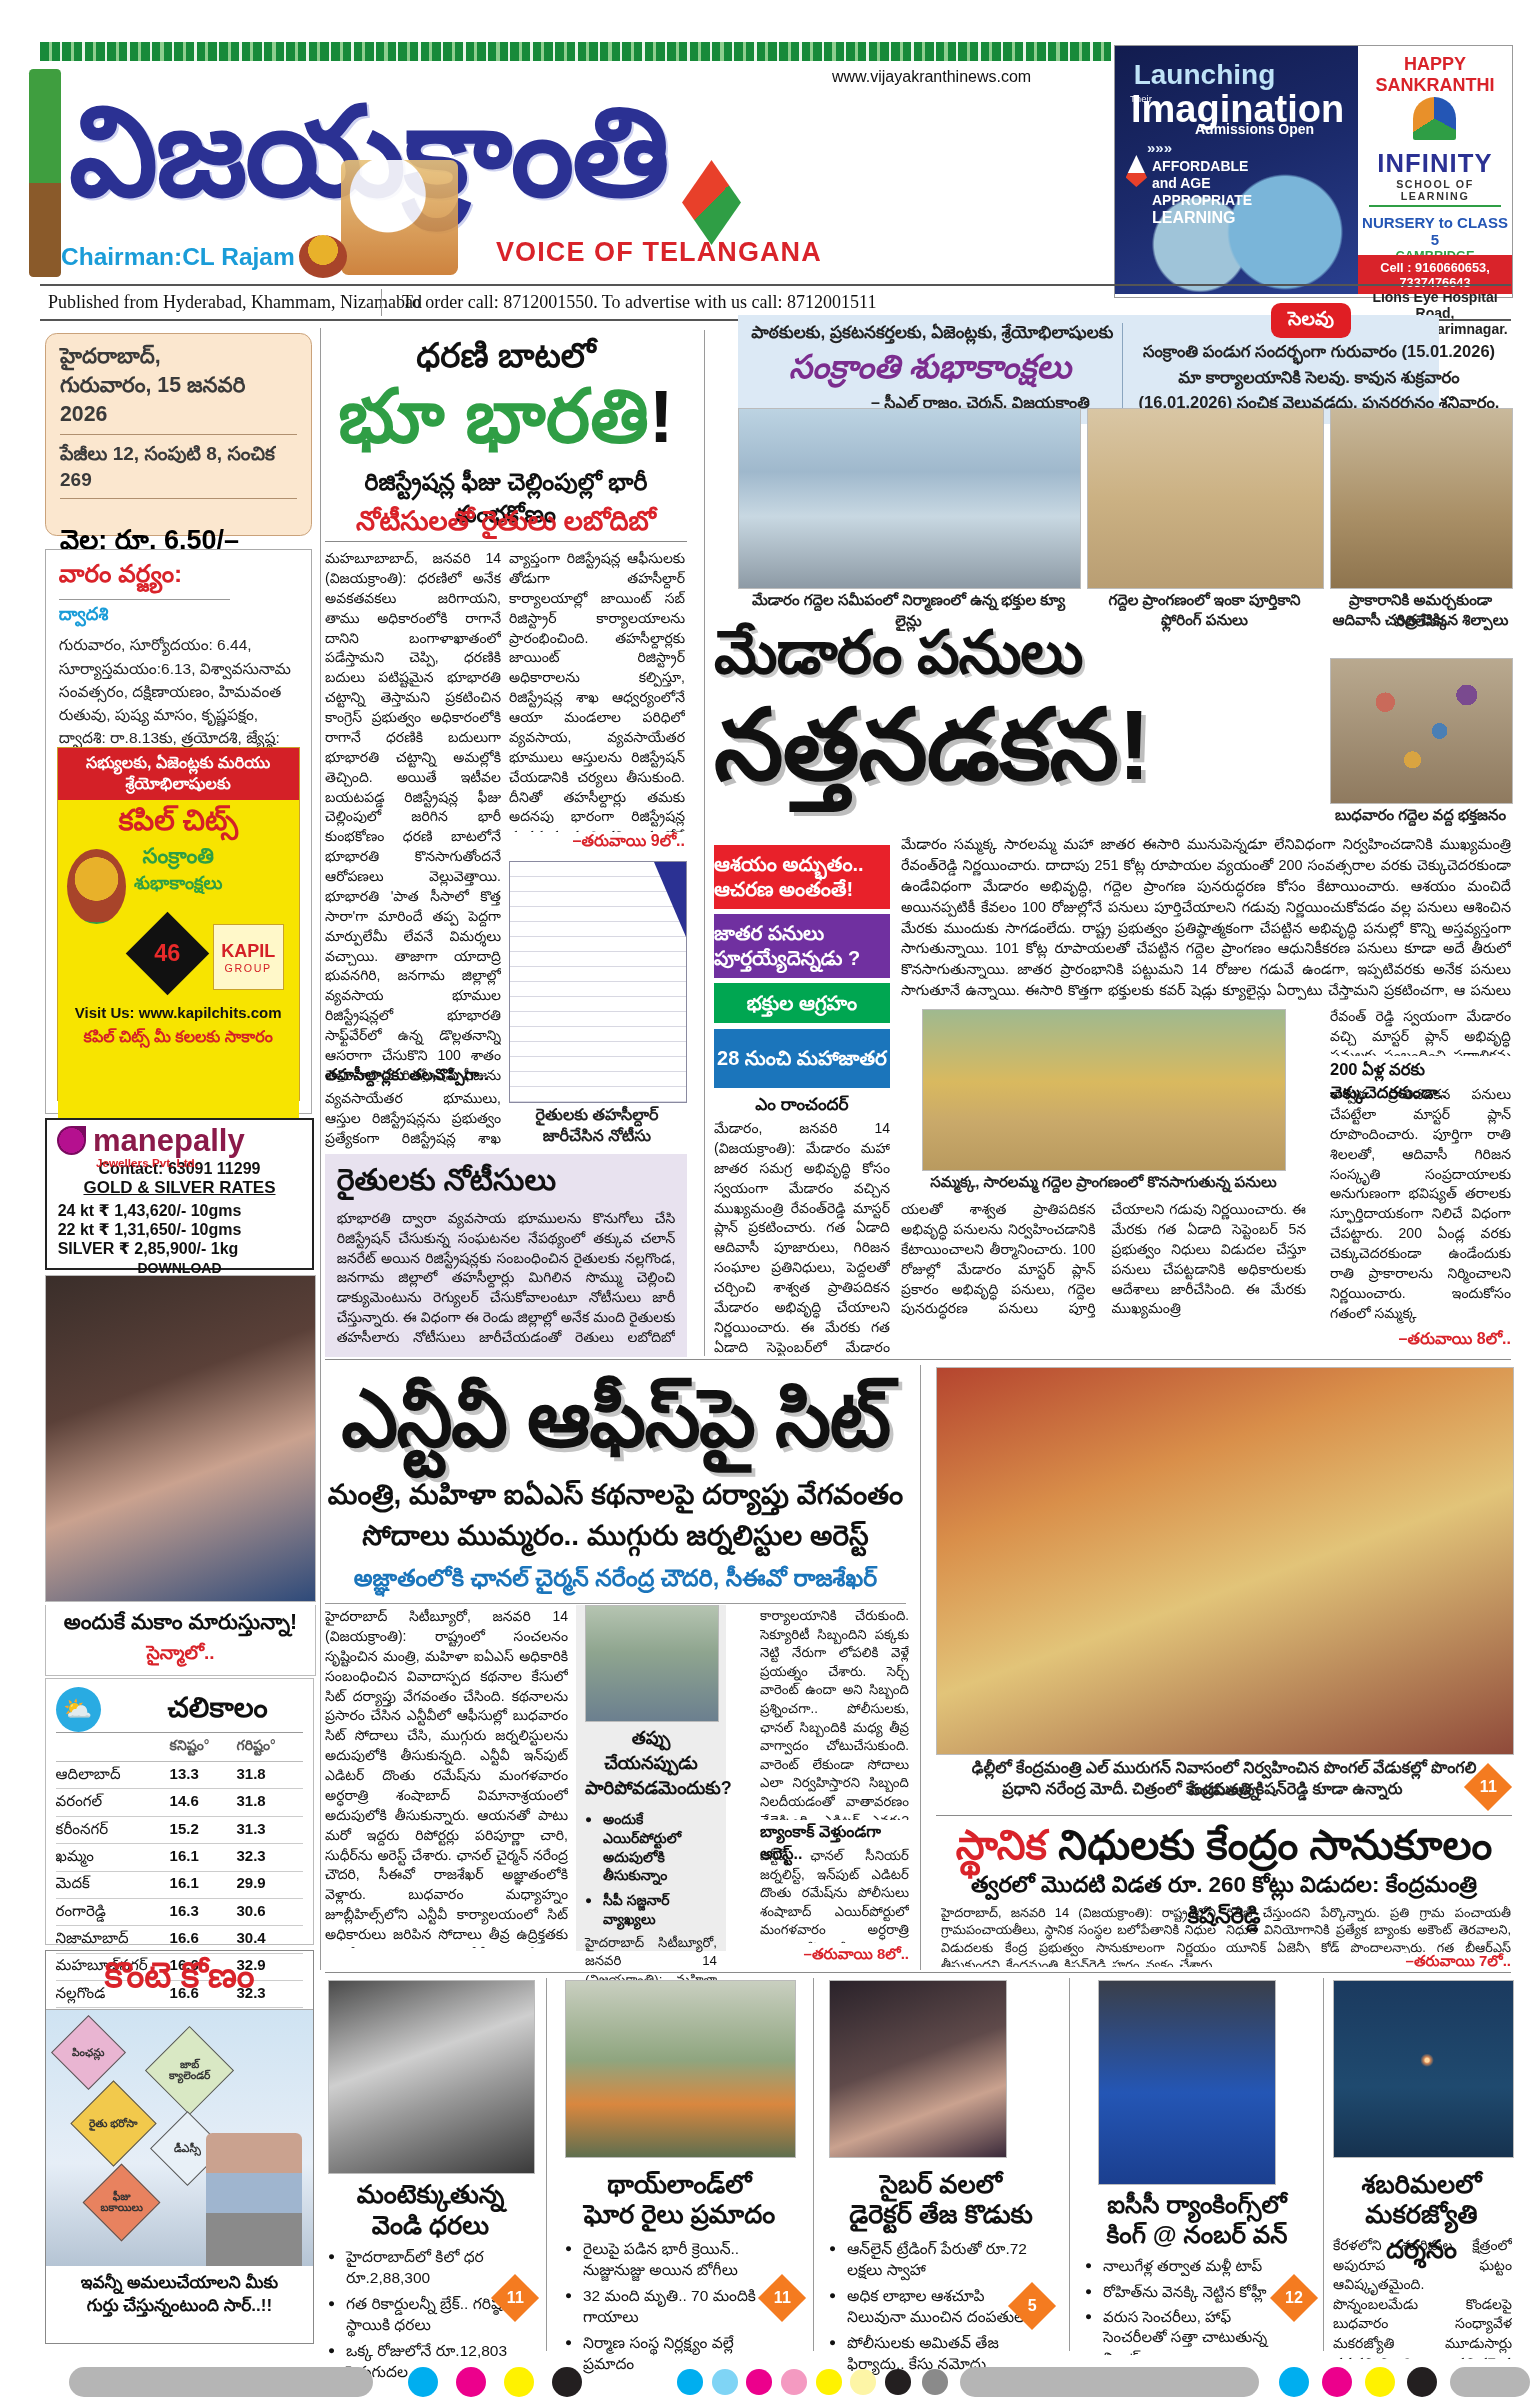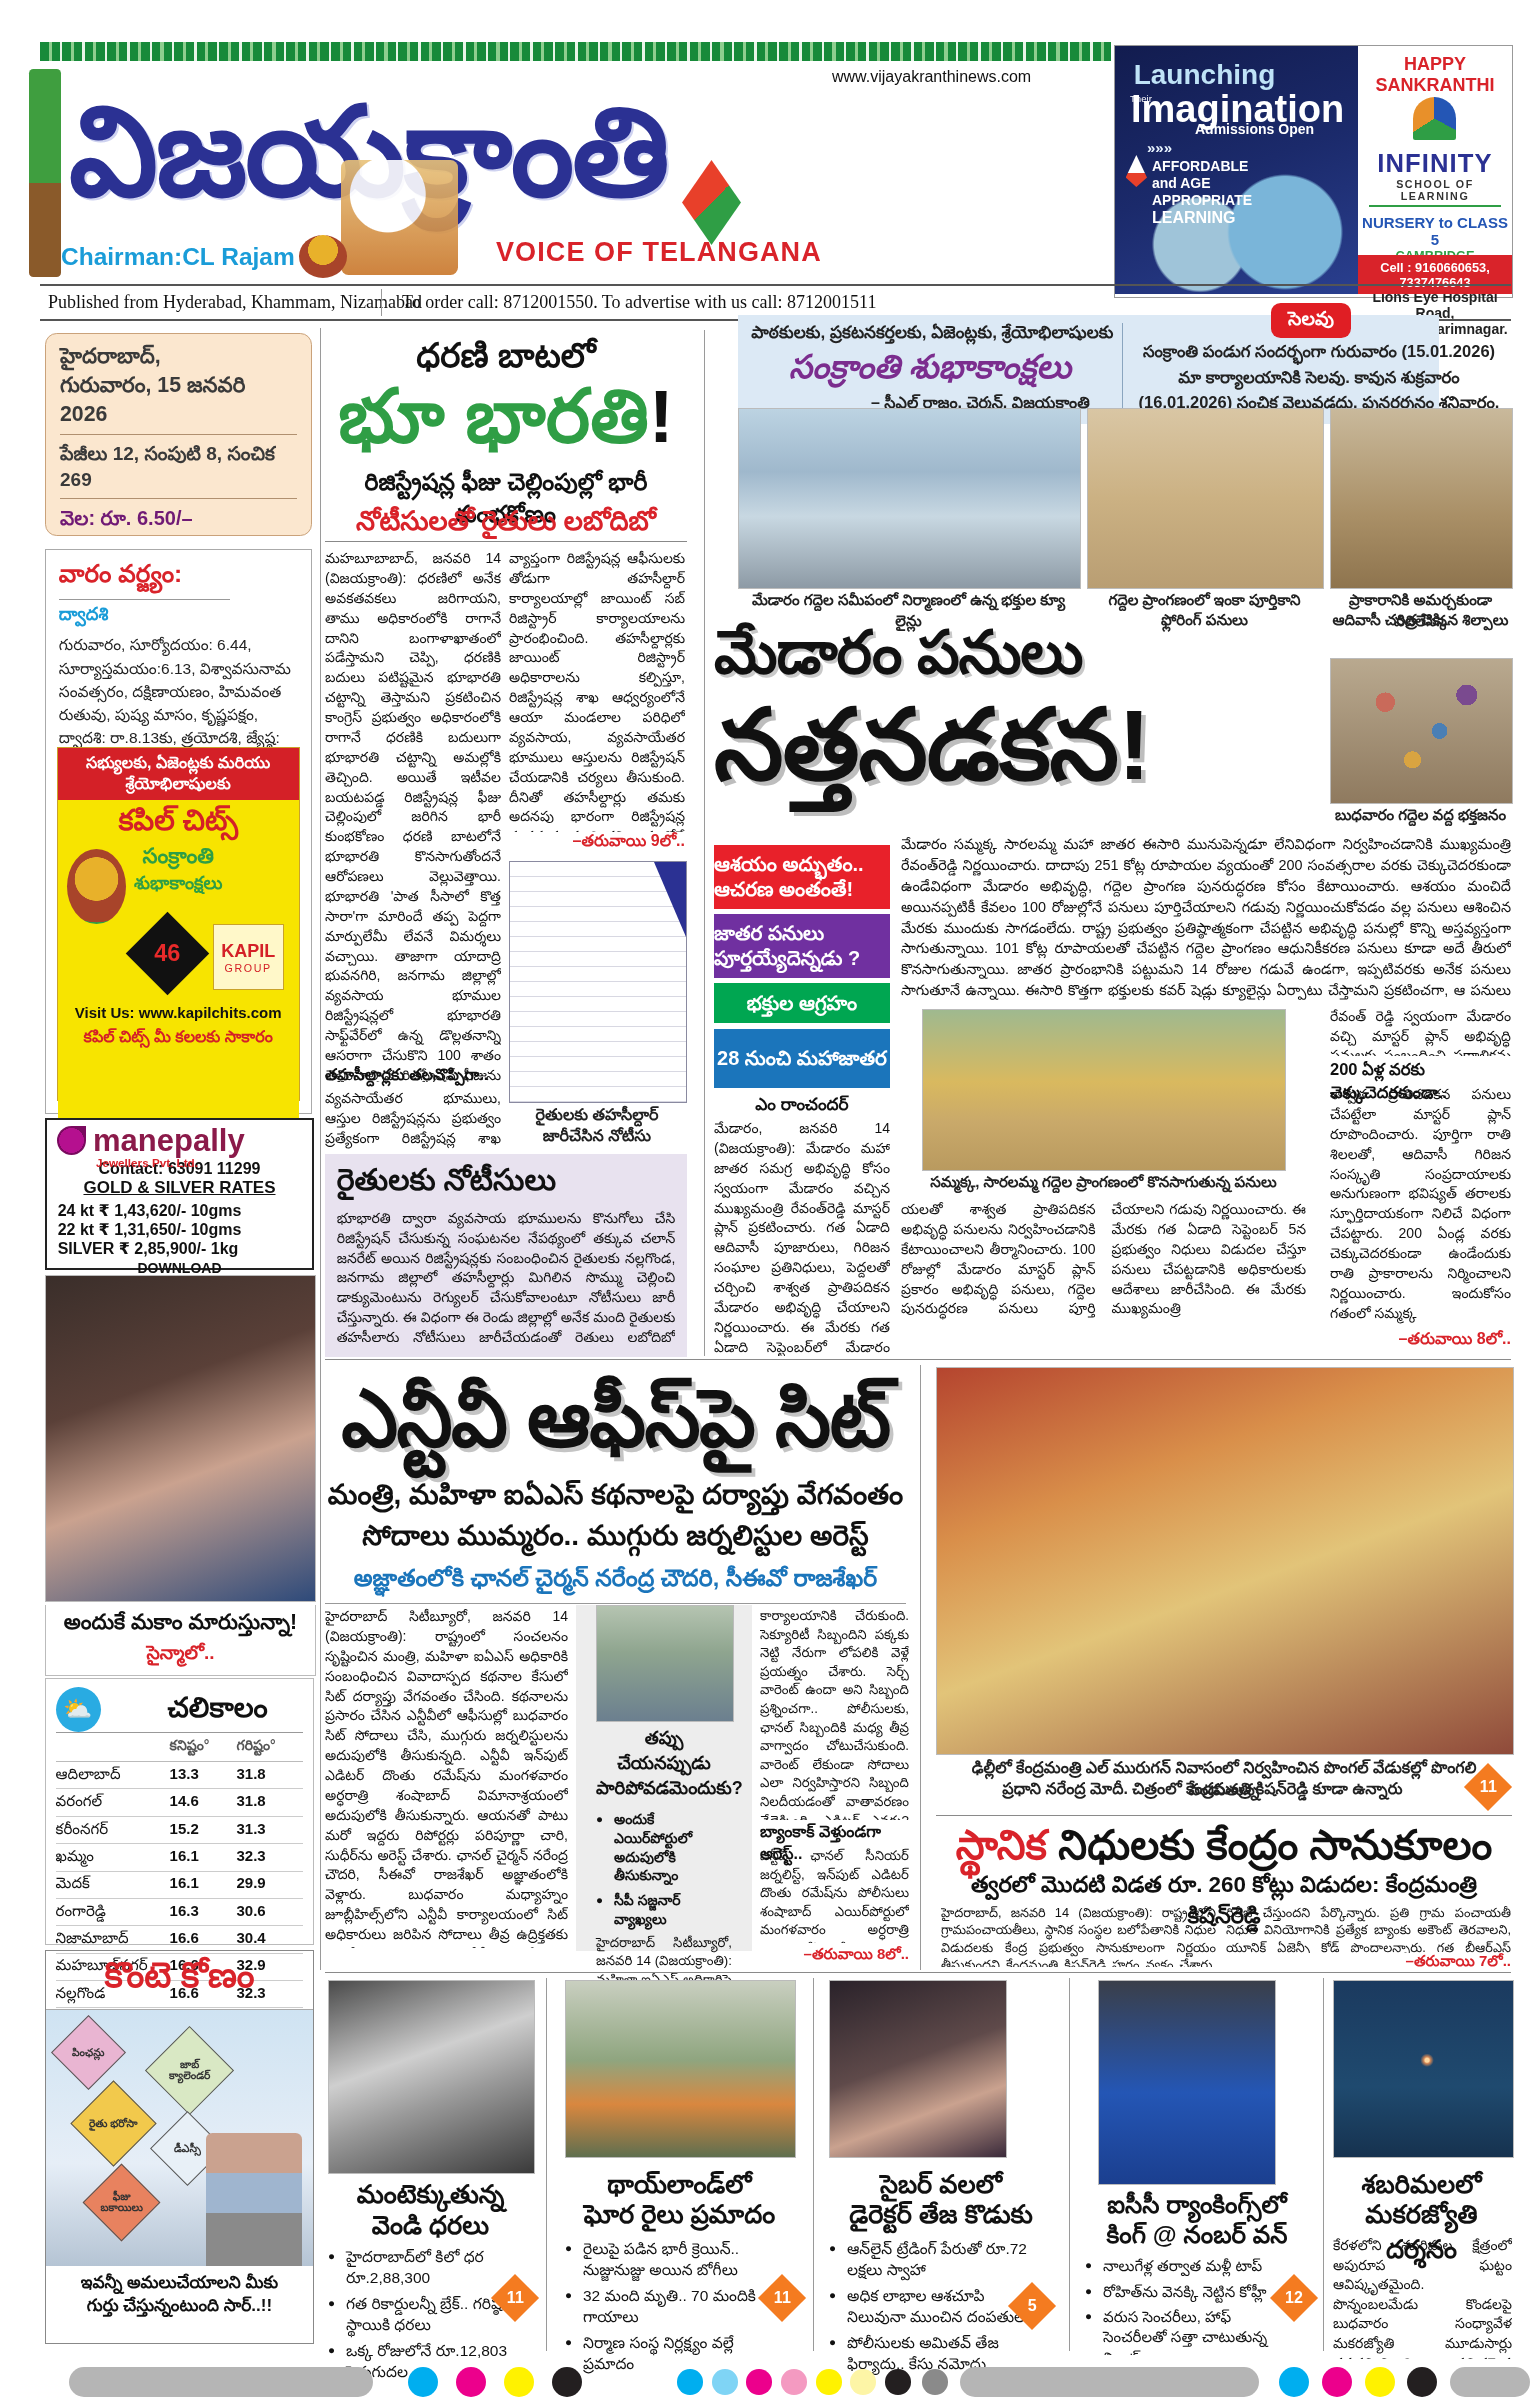--- a/index.html
+++ b/index.html
@@ -91,21 +91,21 @@
     <div class="vr" style="left:341px;top:3.2px;height:27px;"></div>
     <div class="abs serif" style="left:362px;top:6.4px;font-size:18px;">To order call: 8712001550. To advertise with us call: 8712001511</div>
   </div>
 
   <div class="vr" style="left:320px;top:328px;height:1642px;"></div>
 
   <div class="abs" style="left:45px;top:333px;width:267px;height:203px;background:#fbe7cf;border:1.1px solid #caa27a;border-radius:11.7px;padding:9.6px 14px;box-sizing:border-box;">
     <div class="b" style="font-size:21.3px;color:#3a3a3a;">హైదరాబాద్,</div>
     <div class="b" style="font-size:21.3px;color:#3a3a3a;border-bottom:1.1px solid #b09070;padding-bottom:7.5px;">గురువారం, 15 జనవరి 2026</div>
     <div class="b" style="font-size:19px;color:#3a3a3a;padding:7.5px 0;border-bottom:1.1px solid #b09070;">పేజీలు 12, సంపుటి 8, సంచిక 269</div>
-    <div class="b" style="font-size:20px;color:#701a75;padding-top:7.5px;">వెల: రూ. 6.50/–</div>
+    <div class="b" style="font-size:27px;color:#000000;padding-top:7.5px;margin-top:18px;">వెల: రూ. 6.50/–</div>
   </div>
 
   <div class="abs" style="left:45px;top:549px;width:267px;height:565px;border:1.1px solid #aaa;box-sizing:border-box;">
     <div class="b" style="font-size:24.5px;color:#d9232a;margin:9.6px 12.8px 2.1px;border-bottom:1.1px solid #999;padding-bottom:5.3px;width:171px;">వారం వర్జ్యం:</div>
     <div class="b" style="font-size:18px;color:#1a9cd8;margin:4.3px 12.8px;">ద్వాదశి</div>
     <div style="font-size:15.5px;line-height:1.5;margin:0 12.8px;color:#222;">గురువారం, సూర్యోదయం: 6.44, సూర్యాస్తమయం:6.13, విశ్వావసునామ సంవత్సరం, దక్షిణాయణం, హిమవంత రుతువు, పుష్య మాసం, కృష్ణపక్షం, ద్వాదశి: రా.8.13కు, త్రయోదశి, జ్యేష్ఠ: తె.6.13కు, వర్జ్యం ప.9.50ల11.37కు, రాహుకాలం: ప.1.30ల 3.00కు, యమగండ కాలం: ఉ.6.00ల 7.30కు, దుర్ముహూర్తం: ఉ.10.13ల 10.57ల పునఃమ.2.36ల3.20కు.</div>
 
     <div class="abs" style="left:10.7px;top:197px;width:243px;height:354px;border:1.1px solid #c9a22a;box-sizing:border-box;">
       <div class="tc b" style="background:#d42027;color:#fff;font-size:16px;line-height:1.3;padding:5.3px 3.2px;">సభ్యులకు, ఏజెంట్లకు మరియు శ్రేయోభిలాషులకు</div>
       <div style="background:#f7e400;height:100%;padding-top:4.3px;">
@@ -296,21 +296,21 @@
 
   <div class="hr" style="left:325px;top:1359px;width:1186px;"></div>
 
   <div class="vr" style="left:920px;top:1365px;height:605px;"></div>
   <div class="abs tc b" style="left:325px;top:1373px;width:581px;font-size:80px;letter-spacing:-1.6px;text-shadow:3.7px 3.7px 0 #c4c4c4;">ఎన్టీవీ ఆఫీస్‌పై సిట్</div>
   <div class="abs tc b" style="left:325px;top:1520px;width:581px;font-size:28px;">సోదాలు ముమ్మరం.. ముగ్గురు జర్నలిస్టుల అరెస్ట్</div>
   <div class="abs tc b" style="left:325px;top:1479px;width:581px;font-size:28px;">మంత్రి, మహిళా ఐఏఎస్ కథనాలపై దర్యాప్తు వేగవంతం</div>
   <div class="abs tc b" style="left:325px;top:1565px;width:581px;font-size:23.5px;color:#1b75bb;border-bottom:0.5px solid #999;padding-bottom:6.4px;">అజ్ఞాతంలోకి ఛానల్ చైర్మన్ నరేంద్ర చౌదరి, సీఈవో రాజశేఖర్</div>
   <div class="abs j clip" style="left:325px;top:1607px;width:243px;height:341px;font-size:14px;line-height:1.42;">హైదరాబాద్ సిటీబ్యూరో, జనవరి 14 (విజయక్రాంతి): రాష్ట్రంలో సంచలనం సృష్టించిన మంత్రి, మహిళా ఐఏఎస్ అధికారికి సంబంధించిన వివాదాస్పద కథనాల కేసులో సిట్ దర్యాప్తు వేగవంతం చేసింది. కథనాలను ప్రసారం చేసిన ఎన్టీవీలో ఆఫీసుల్లో బుధవారం సిట్ సోదాలు చేసి, ముగ్గురు జర్నలిస్టులను అదుపులోకి తీసుకున్నది. ఎన్టీవీ ఇన్‌పుట్ ఎడిటర్ దొంతు రమేష్‌ను మంగళవారం అర్ధరాత్రి శంషాబాద్ విమానాశ్రయంలో అదుపులోకి తీసుకున్నారు. ఆయనతో పాటు మరో ఇద్దరు రిపోర్టర్లు పరిపూర్ణా చారి, సుధీర్‌ను అరెస్ట్ చేశారు. ఛానల్ చైర్మన్ నరేంద్ర చౌదరి, సీఈవో రాజశేఖర్ అజ్ఞాతంలోకి వెళ్లారు. బుధవారం మధ్యాహ్నం జూబ్లీహిల్స్‌లోని ఎన్టీవీ కార్యాలయంలో సిట్ అధికారులు జరిపిన సోదాలు తీవ్ర ఉద్రిక్తతకు దారితీశాయి. ముందస్తు నోటీసులు లేకుండా పోలీసులు ఆఫీసులోకి చొచ్చుకువెళ్లడం కలకలం రేపింది. బుధవారం మధ్యాహ్నం సిట్ బృందం ఎన్టీవీ</div>
 
-  <div class="abs" style="left:576px;top:1605px;width:176px;height:346px;background:#ededed;box-sizing:border-box;padding:0 20px;">
+  <div class="abs" style="left:576px;top:1605px;width:150px;height:346px;background:#ededed;box-sizing:border-box;padding:0 9px;">
     <div class="ph ph-officer" style="width:100%;height:115px;margin-top:0;"></div>
     <div class="tc b" style="font-size:18px;margin-top:6.4px;">తప్పు చేయనప్పుడు</div>
     <div class="tc b" style="font-size:18px;">పారిపోవడమెందుకు?</div>
     <div class="bullet b" style="font-size:14px;margin-top:6.4px;">అందుకే ఎయిర్‌పోర్టులో అదుపులోకి తీసుకున్నాం</div>
     <div class="bullet b" style="font-size:14px;">సీపీ సజ్జనార్ వ్యాఖ్యలు</div>
     <div class="j" style="font-size:13.3px;line-height:1.4;">హైదరాబాద్ సిటీబ్యూరో, జనవరి 14 (విజయక్రాంతి): మహిళా ఐఏఎస్ అధికారిపై అసత్య ప్రచారాలు, సీఎం ఫొటోల మార్ఫింగ్ కేసులో ఎన్టీవీ జర్నలిస్టుల అరెస్టుపై వస్తున్న విమర్శలను సిట్ సీపీ,</div>
     <div class="cont" style="font-size:15px;">–తరువాయి 8లో..</div>
   </div>
 
   <div class="abs j clip" style="left:760px;top:1607px;width:149px;height:213px;font-size:13.3px;line-height:1.4;">కార్యాలయానికి చేరుకుంది. సెక్యూరిటీ సిబ్బందిని పక్కకు నెట్టి నేరుగా లోపలికి వెళ్లే ప్రయత్నం చేశారు. సెర్చ్ వారెంట్ ఉందా అని సిబ్బంది ప్రశ్నించగా.. పోలీసులకు, ఛానల్ సిబ్బందికి మధ్య తీవ్ర వాగ్వాదం చోటుచేసుకుంది. వారెంట్ లేకుండా సోదాలు ఎలా నిర్వహిస్తారని సిబ్బంది నిలదీయడంతో వాతావరణం వేడెక్కింది. ఎడిటర్ ఎవరు? ఆయన కాబిన్ ఎక్కడ అంటూ పోలీసులు ఆరా తీశారని, సహకరించకపోతే ఛానల్ ప్రసారాలకు కీలకమైన సర్వర్ రూమ్‌ను సీజ్ చేస్తామంటూ హెచ్చరించారని ఎన్టీవీ సిబ్బంది ఆరోపిస్తున్నారు.</div>

